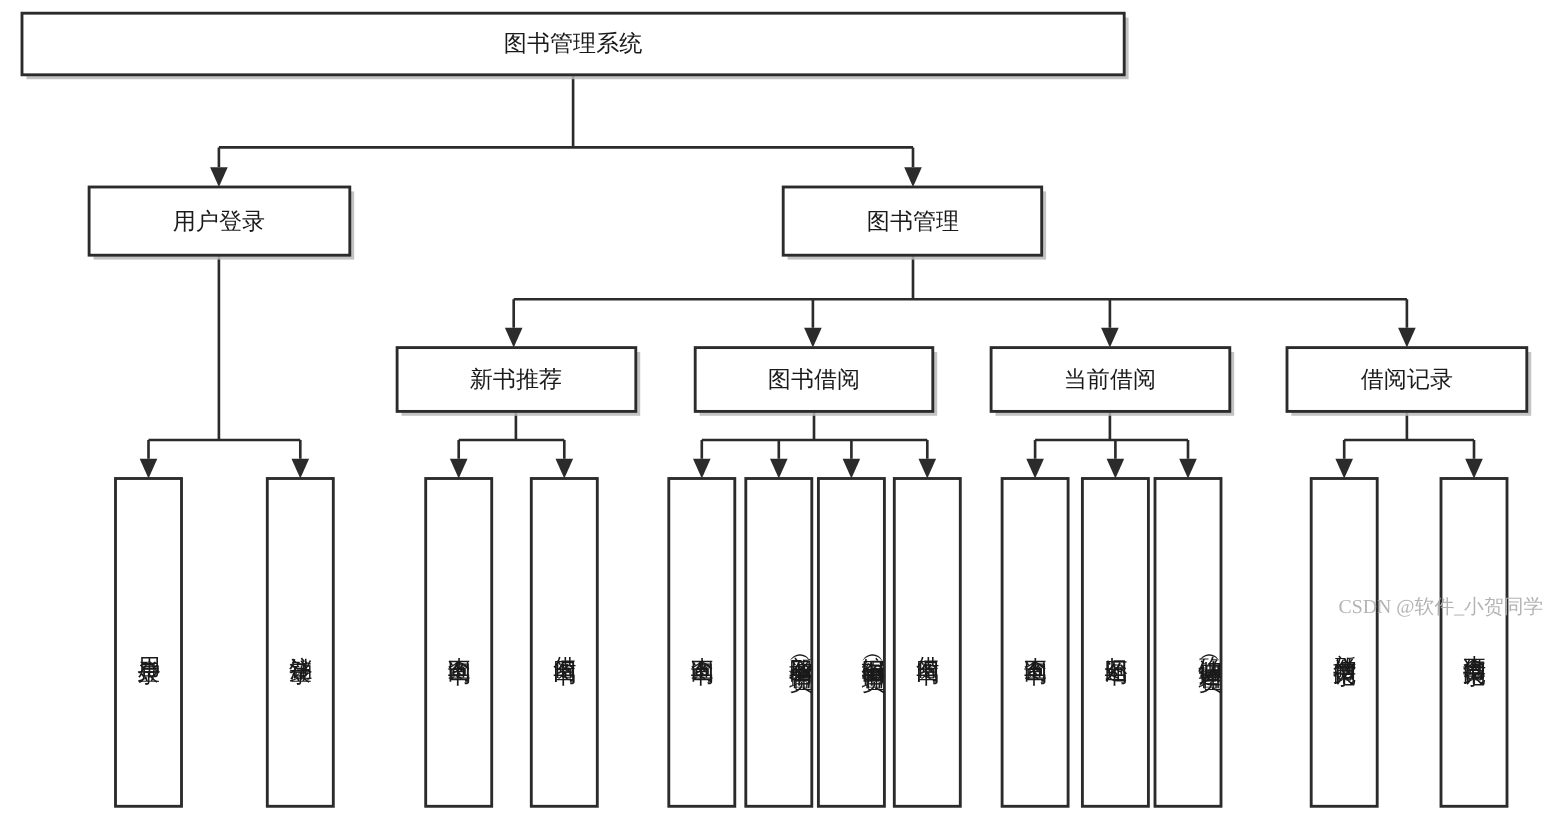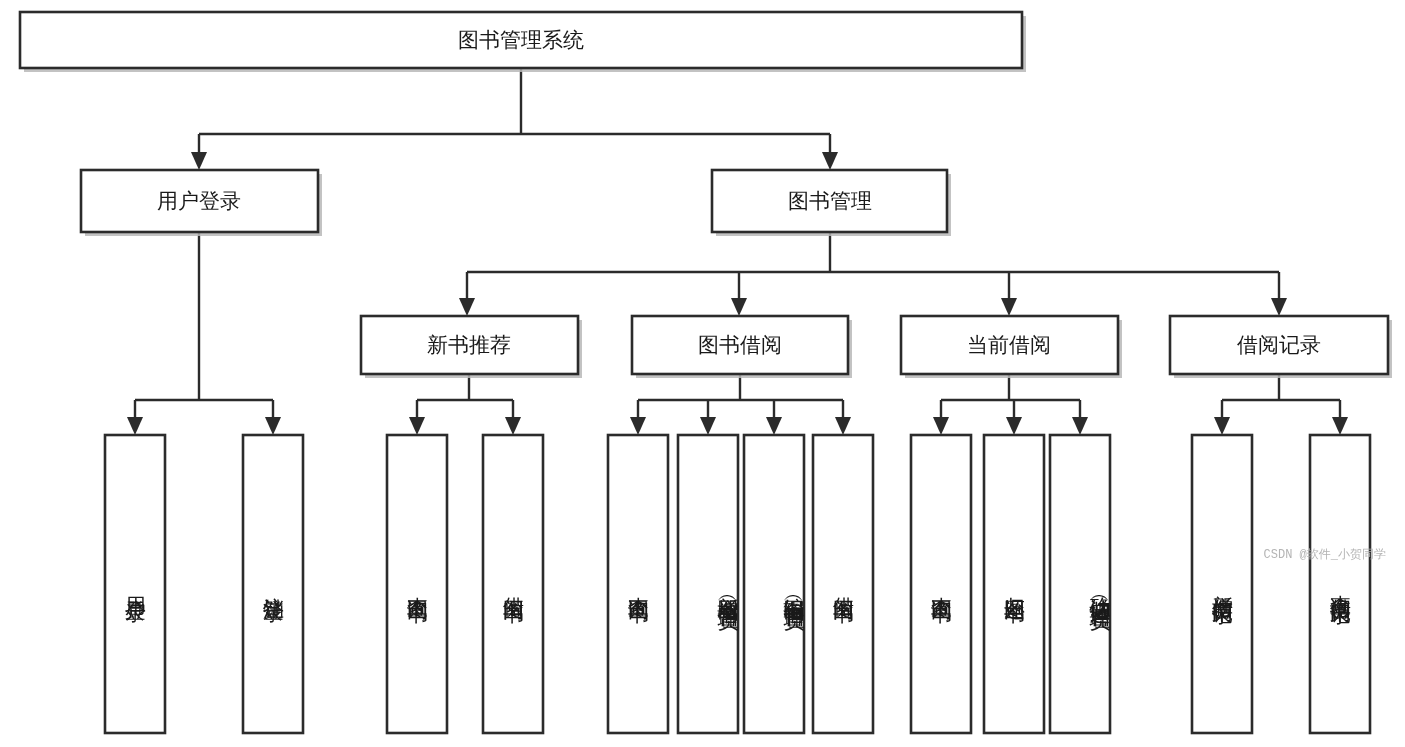--- a/index.html
+++ b/index.html
@@ -66,24 +66,24 @@
     line-height: 1;
     display: flex;
     align-items: center;
     justify-content: center;
     white-space: nowrap;
     user-select: none;
     pointer-events: none;
   }
   .watermark {
     position: absolute;
-    right: 19px;
+    right: 2px;
     bottom: 6px;
-    font-family: Liberation Mono, monospace;
-    font-size: 12px;
+    font-family: Liberation Serif, serif;
+    font-size: 18px;
     color: #b0b0b0;
     opacity: 0.95;
     white-space: nowrap;
     pointer-events: none;
   }
 </style>
 </head>
 <body>
 
 <div id="diagram-root">

